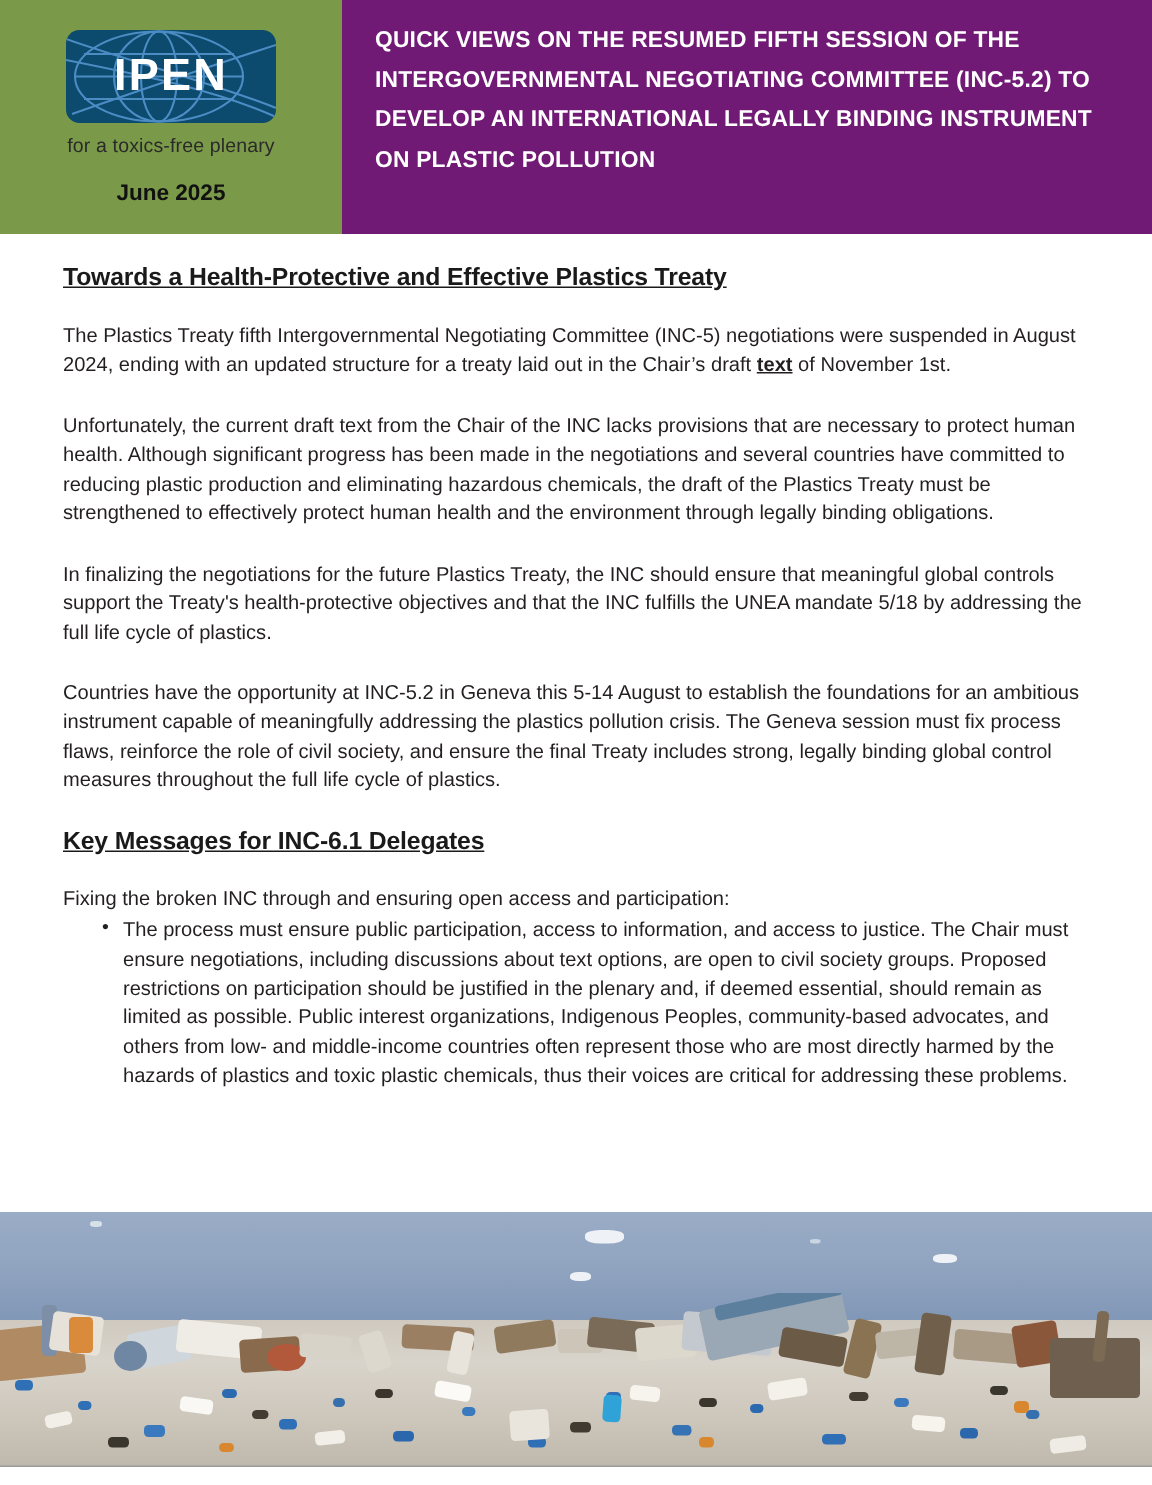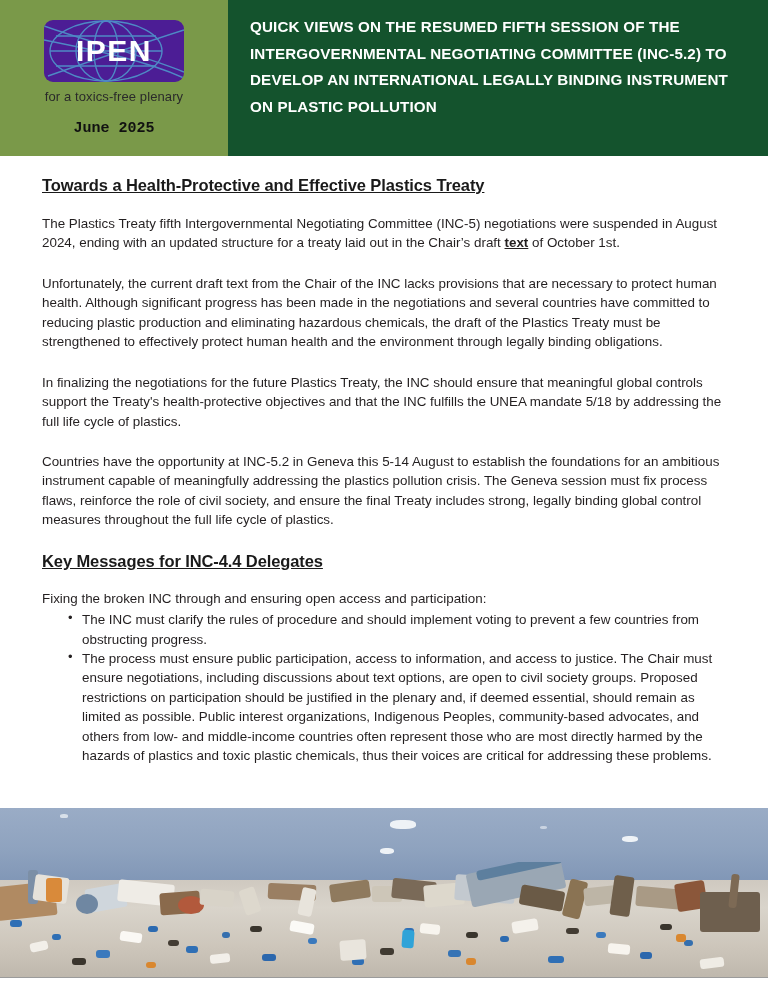--- a/index.html
+++ b/index.html
@@ -29,21 +29,21 @@
     display: flex;
     flex-direction: column;
     align-items: center;
     justify-content: flex-start;
     padding-top: 20px;
     box-sizing: border-box;
   }
   .logo-badge {
     width: 140px;
     height: 62px;
-    background: #4c1d95;
+    background: #0c4a6e;
     border-radius: 9px;
     position: relative;
     overflow: hidden;
     display: flex;
     align-items: center;
     justify-content: center;
   }
   .logo-badge svg.globe {
     position: absolute;
     left: 0; top: 0;
@@ -64,25 +64,24 @@
     margin-top: 7px;
     font-size: 13px;
     color: #2a2a2a;
     letter-spacing: 0.1px;
   }
   .issue-date {
     margin-top: 16px;
     font-size: 15px;
     font-weight: bold;
     color: #111111;
-    font-family: Liberation Mono, monospace;
   }
   .header-right {
     flex: 1;
-    background: #14532d;
+    background: #701a75;
     padding: 14px 22px 10px 22px;
     box-sizing: border-box;
   }
   .header-title {
     color: #ffffff;
     font-size: 15.2px;
     font-weight: bold;
     line-height: 1.75;
     letter-spacing: 0.15px;
     margin: 0;
@@ -228,34 +227,33 @@
 
   <div class="header-right">
     <h1 class="header-title">QUICK VIEWS ON THE RESUMED FIFTH SESSION OF THE INTERGOVERNMENTAL NEGOTIATING COMMITTEE (INC-5.2) TO DEVELOP AN INTERNATIONAL LEGALLY BINDING INSTRUMENT ON PLASTIC POLLUTION</h1>
   </div>
 </div>
 
 <div class="content">
 
   <h2 class="section-heading">Towards a Health-Protective and Effective Plastics Treaty</h2>
 
-  <p class="para"><span>The Plastics Treaty fifth Intergovernmental Negotiating Committee (INC-5) negotiations were suspended in August 2024, ending  with an updated structure for a treaty laid out in the Chair’s draft </span><a class="inline-link" href="#">text</a><span> of October 1st.</span></p>
+  <p class="para"><span>The Plastics Treaty fifth Intergovernmental Negotiating Committee (INC-5) negotiations were suspended in August 2024, ending  with an updated structure for a treaty laid out in the Chair’s draft </span><a class="inline-link" href="#">text</a><span> of November 1st.</span></p>
 
   <p class="para tight">Unfortunately, the current draft text from the Chair of the INC lacks provisions that are necessary to protect human health. Although significant progress has been made in the negotiations and several countries have committed to reducing plastic production and eliminating hazardous chemicals, the draft of the Plastics Treaty must be strengthened to effectively protect human health and the environment through legally binding obligations.</p>
 
   <p class="para tight">In finalizing the negotiations for the future Plastics Treaty, the INC should ensure that meaningful global controls support the Treaty's health-protective objectives and that the INC fulfills the UNEA mandate 5/18 by addressing the full life cycle of plastics.</p>
 
   <p class="para tight">Countries have the opportunity at INC-5.2 in Geneva this 5-14 August to establish the foundations for an ambitious instrument capable of meaningfully addressing the plastics pollution crisis. The Geneva session must fix process flaws, reinforce the role of civil society, and ensure the final Treaty includes strong, legally binding global control measures throughout the full life cycle of plastics.</p>
 
-  <h2 class="section-heading second">Key Messages for INC-4.4 Delegates</h2>
+  <h2 class="section-heading second">Key Messages for INC-6.1 Delegates</h2>
 
   <p class="lead-in">Fixing the broken INC through and ensuring open access and participation:</p>
 
   <ul class="bullets">
-    <li>The INC must clarify the rules of procedure and should implement voting to prevent a few countries from obstructing progress.</li>
     <li>The process must ensure public participation, access to information, and access to justice. The Chair must ensure negotiations, including discussions about text options, are open to civil society groups. Proposed restrictions on participation should be justified in the plenary and, if deemed essential, should remain as limited as possible. Public interest organizations, Indigenous Peoples, community-based advocates, and others from low- and middle-income countries often represent those who are most directly harmed by the hazards of plastics and toxic plastic chemicals, thus their voices are critical for addressing these problems.</li>
   </ul>
 </div>
 
 <div class="photo">
   <div class="photo-sky"></div>
   <div class="photo-water-specks">
     <div class="ice" style="left:390px;top:12px;width:26px;height:9px;"></div>
     <div class="ice" style="left:380px;top:40px;width:14px;height:6px;"></div>
     <div class="ice" style="left:622px;top:28px;width:16px;height:6px;"></div>

